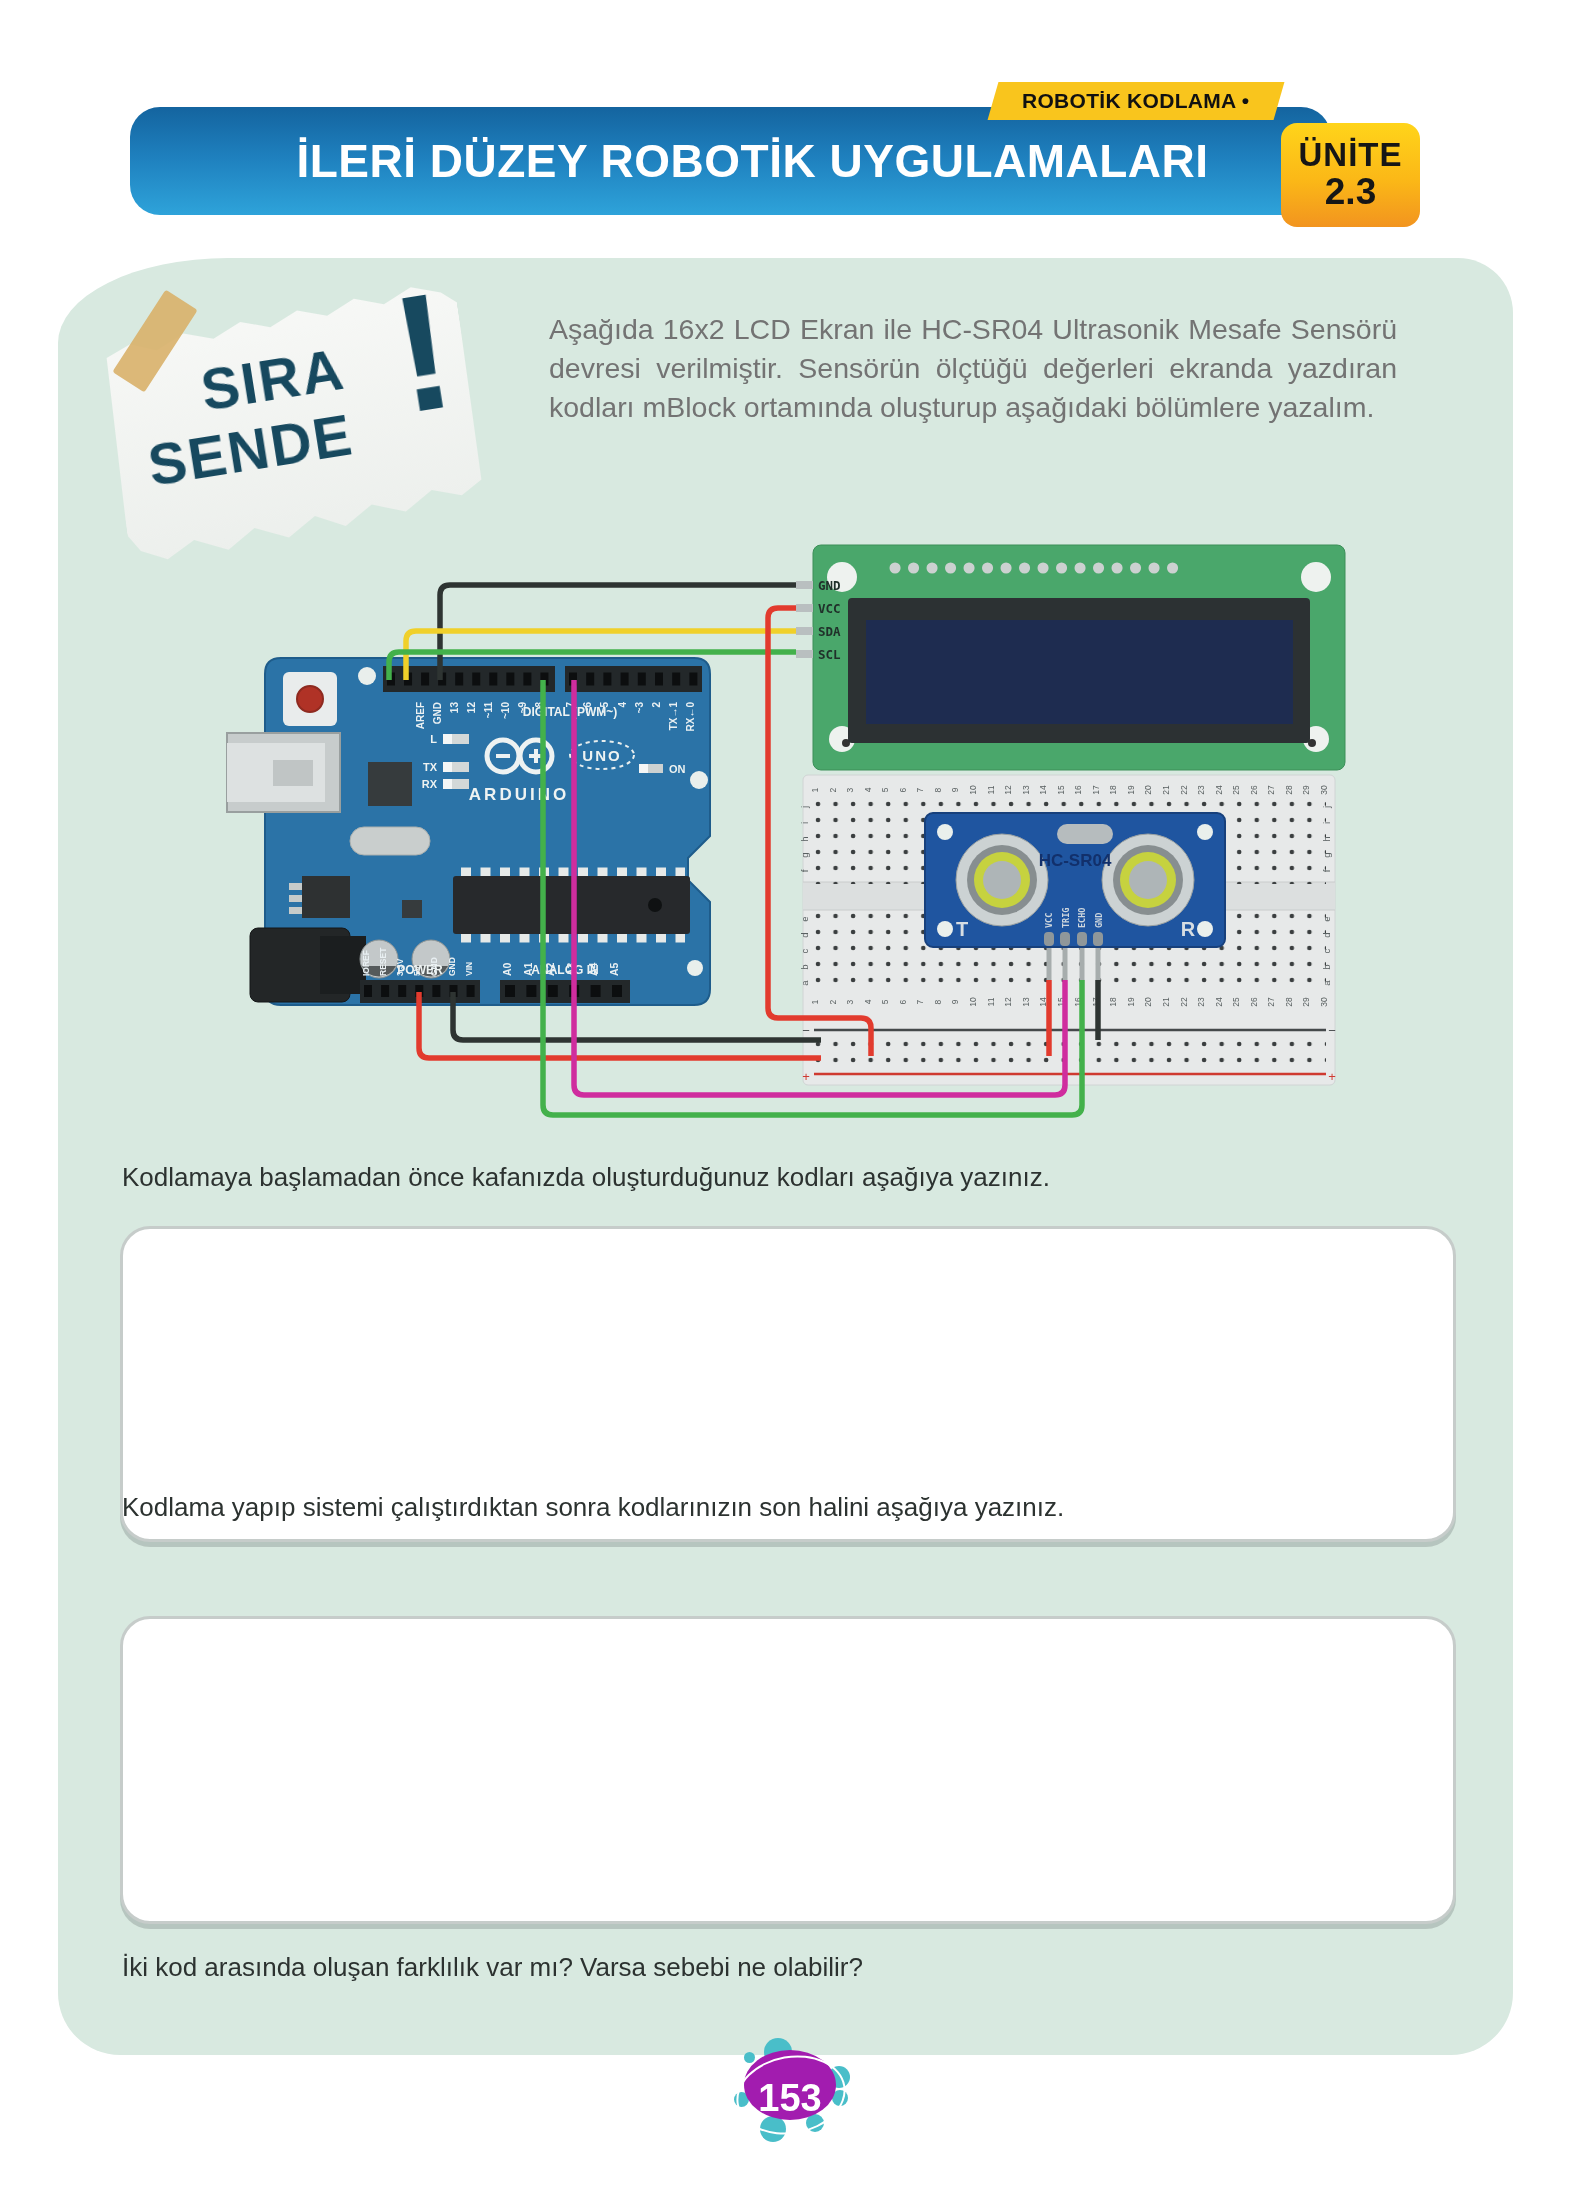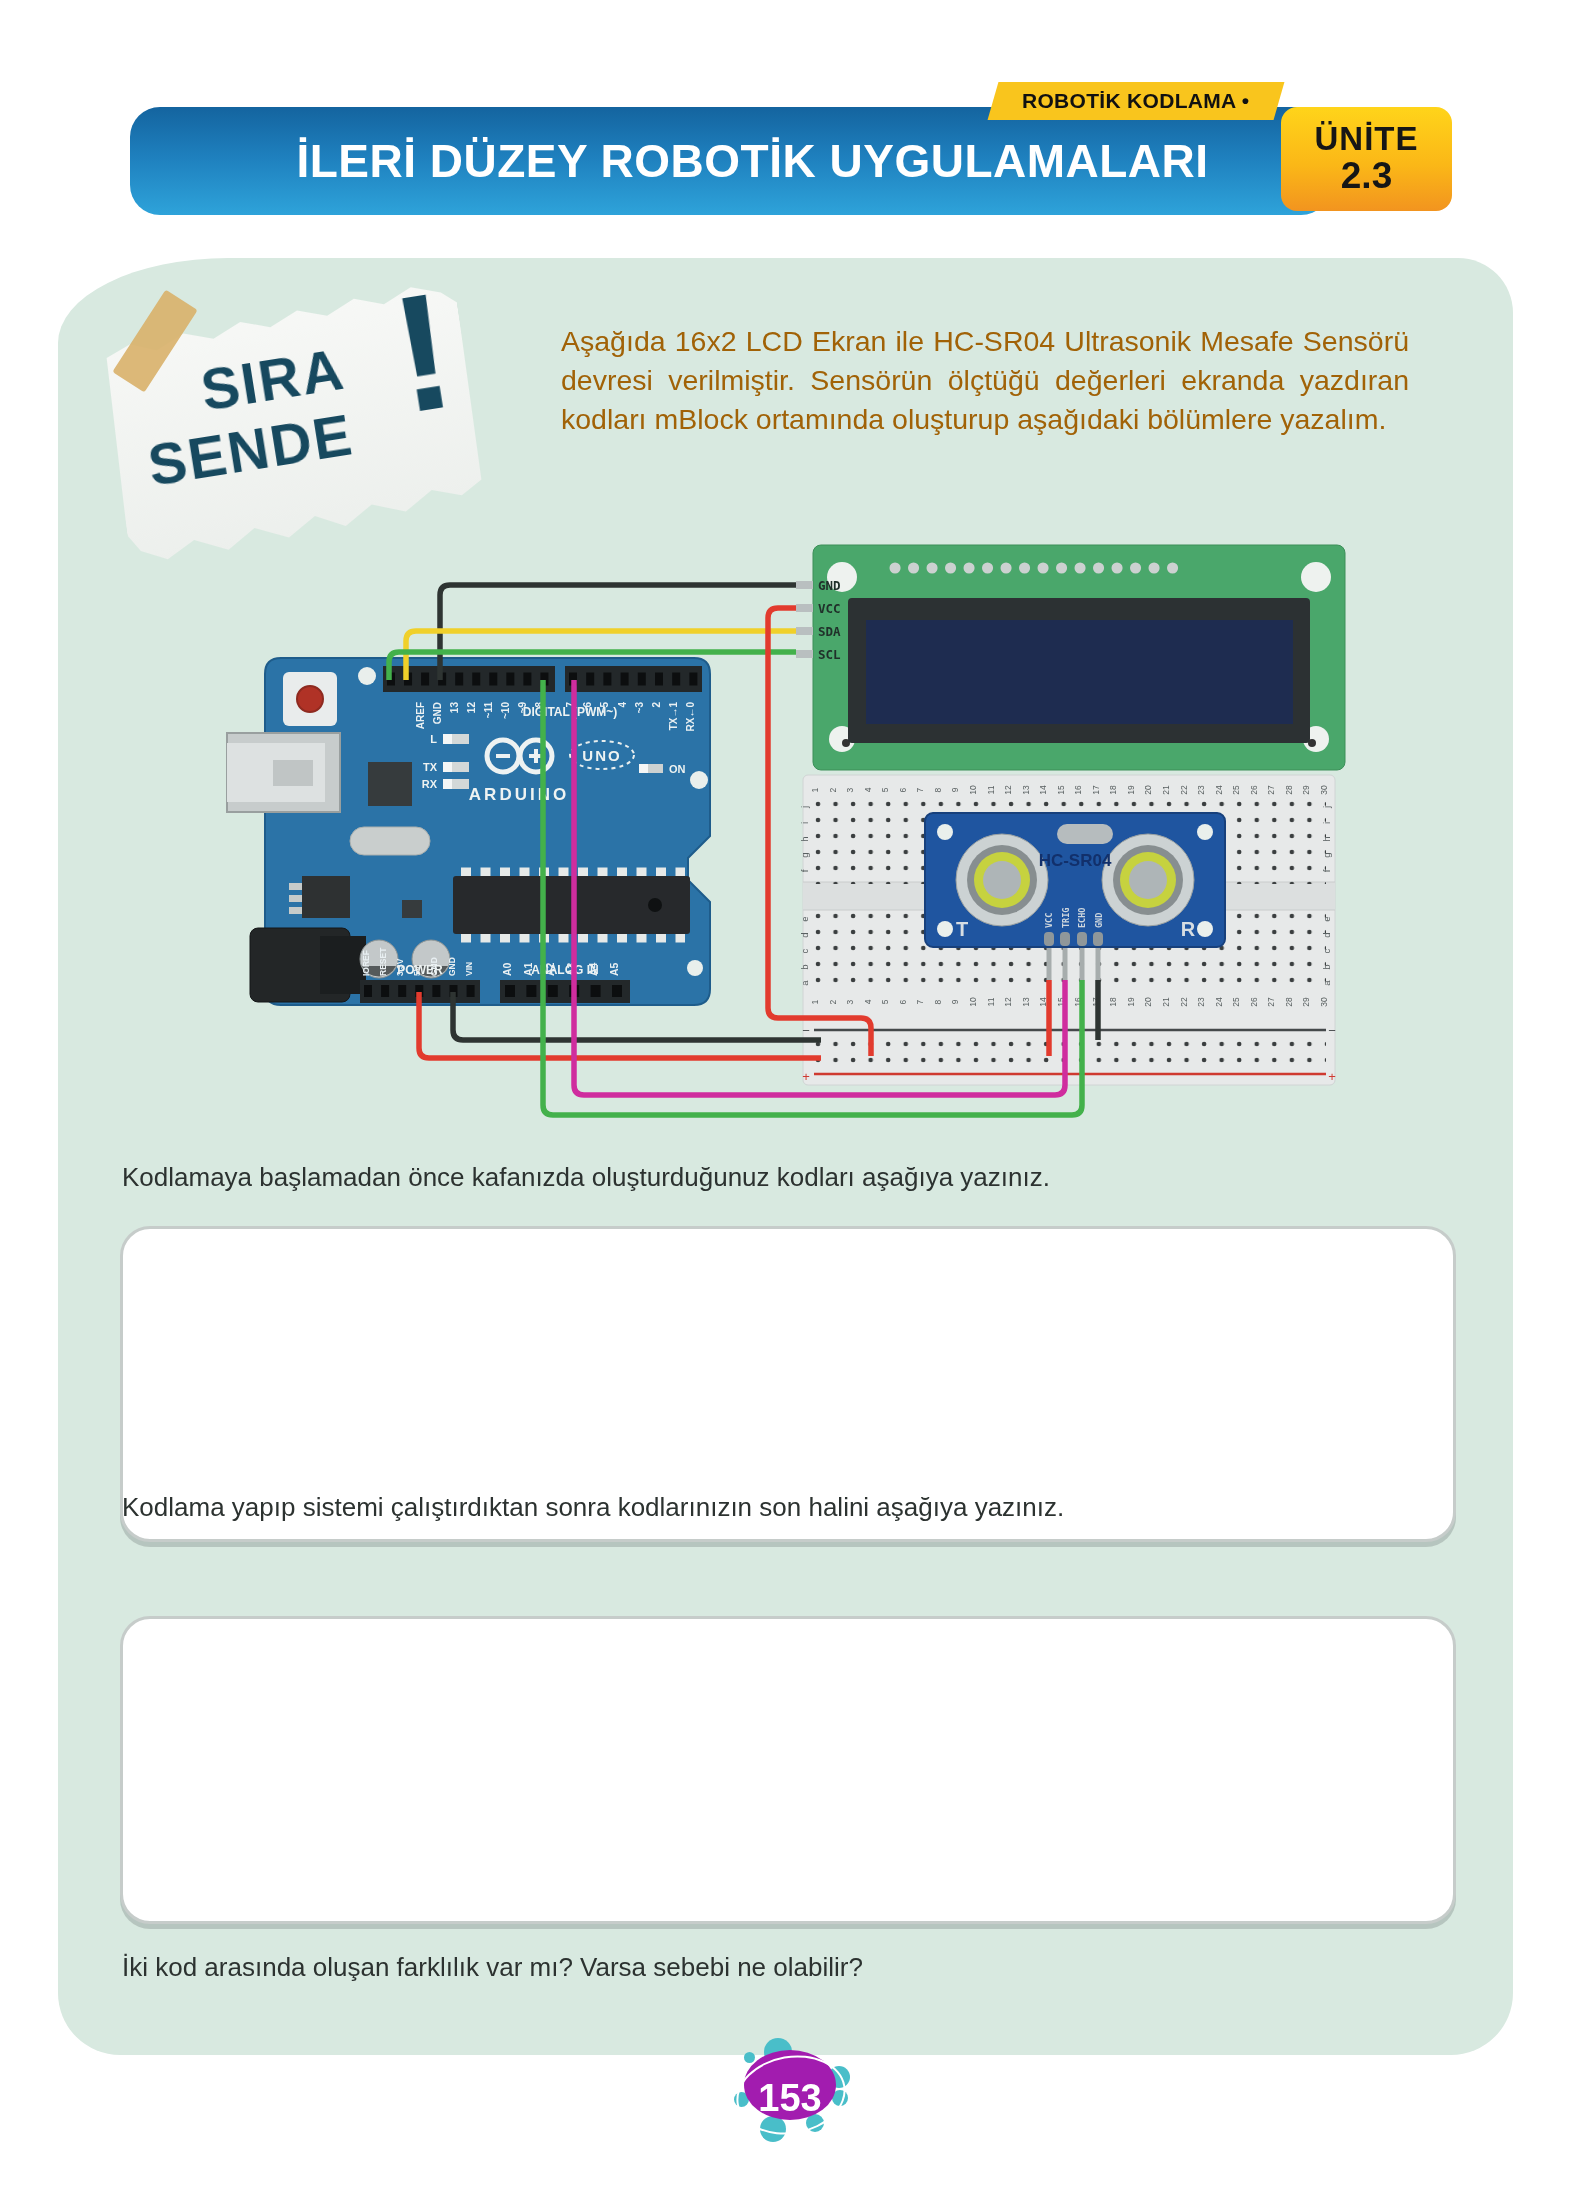--- a/index.html
+++ b/index.html
@@ -8,21 +8,21 @@
 
   
   .hdr-tag{position:absolute;left:993px;top:82px;width:286px;height:38px;background:#f9c51d;
            transform:skewX(-16deg);display:flex;align-items:center;justify-content:center;z-index:3;}
   .hdr-tag span{transform:skewX(16deg);font-size:21px;font-weight:bold;color:#111;letter-spacing:.3px;}
   .hdr-bar{position:absolute;left:130px;top:107px;width:1157px;height:108px;border-radius:30px;
            background:linear-gradient(180deg,#14649f 0%,#1e7fbd 45%,#2ea3da 100%);
            display:flex;align-items:center;justify-content:center;z-index:2;padding-left:44px;}
   .hdr-bar h1{margin:0;color:#fff;font-size:46px;font-weight:bold;letter-spacing:.5px;}
   .hdr-conn{position:absolute;left:1238px;top:143px;width:52px;height:34px;background:#f6a31c;z-index:1;}
-  .unit-badge{position:absolute;left:1281px;top:107px;width:171px;height:104px;border-radius:16px;
+  .unit-badge{position:absolute;left:1281px;top:123px;width:139px;height:104px;border-radius:16px;
               background:linear-gradient(180deg,#ffd41a 0%,#fbb817 55%,#f2941f 100%);
               display:flex;flex-direction:column;align-items:center;justify-content:center;z-index:3;}
   .unit-badge .ul{font-size:33px;font-weight:800;color:#161616;line-height:1.05;letter-spacing:1px;}
   .unit-badge .un{font-size:37px;font-weight:700;color:#161616;line-height:1.05;}
 
   
   .mint{position:absolute;left:58px;top:258px;width:1455px;height:1797px;background:#d8e9e0;
         border-radius:170px 55px 62px 62px / 85px 55px 62px 62px;z-index:0;}
 
   
@@ -32,22 +32,22 @@
                     80% 8%,88% 3%,96% 7%,100% 12%,99% 84%,93% 89%,85% 85%,77% 92%,68% 87%,60% 94%,
                     52% 88%,44% 95%,35% 89%,27% 96%,18% 90%,10% 96%,3% 91%,0% 84%);
          filter:drop-shadow(3px 6px 6px rgba(40,60,55,.25));}
   .paper .l1{position:absolute;left:96px;top:44px;font-size:57px;font-weight:800;color:#17495f;letter-spacing:2px;}
   .paper .l2{position:absolute;left:32px;top:110px;font-size:57px;font-weight:800;color:#17495f;letter-spacing:2px;}
   .paper .bang{position:absolute;right:14px;top:-8px;font-size:165px;font-weight:800;color:#17495f;line-height:1;}
   .tape{position:absolute;left:136px;top:292px;width:38px;height:98px;background:#d9b26c;opacity:.92;
         transform:rotate(33deg);border-radius:3px;z-index:3;}
 
   
-  .intro{position:absolute;left:545px;top:306px;width:848px;margin:16px;font-size:28.5px;line-height:1.37;
-         text-align:justify;color:#a16207;z-index:2;}
+  .intro{position:absolute;left:545px;top:306px;width:848px;margin:4px;font-size:28.5px;line-height:1.37;
+         text-align:justify;color:#737373;z-index:2;}
 
   
   .prompt{position:absolute;left:122px;margin:0;font-size:26px;color:#2c3230;z-index:2;}
   .p1{top:1162px;} .p2{top:1492px;} .p3{top:1952px;}
   .answer-box{position:absolute;left:120px;width:1330px;background:#fff;border:3px solid #c6ccca;
               border-radius:30px;box-shadow:0 5px 0 rgba(120,132,128,.35);z-index:2;}
   .box1{top:1226px;height:310px;} .box2{top:1616px;height:302px;}
 
   
   .pager{position:absolute;left:720px;top:2030px;width:150px;height:120px;z-index:4;}

